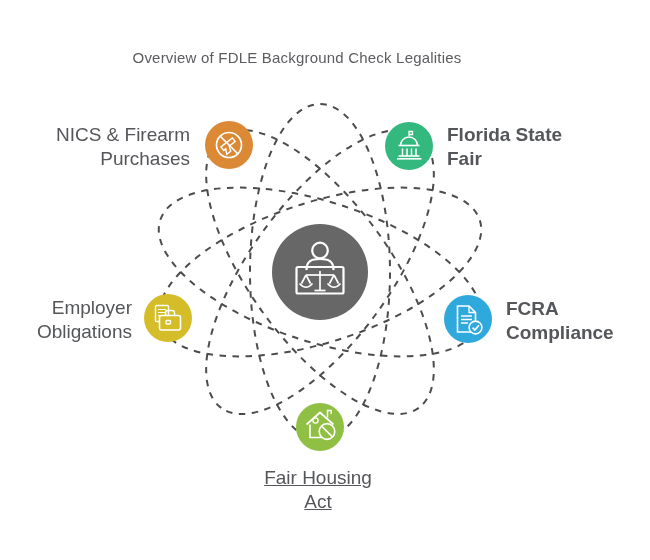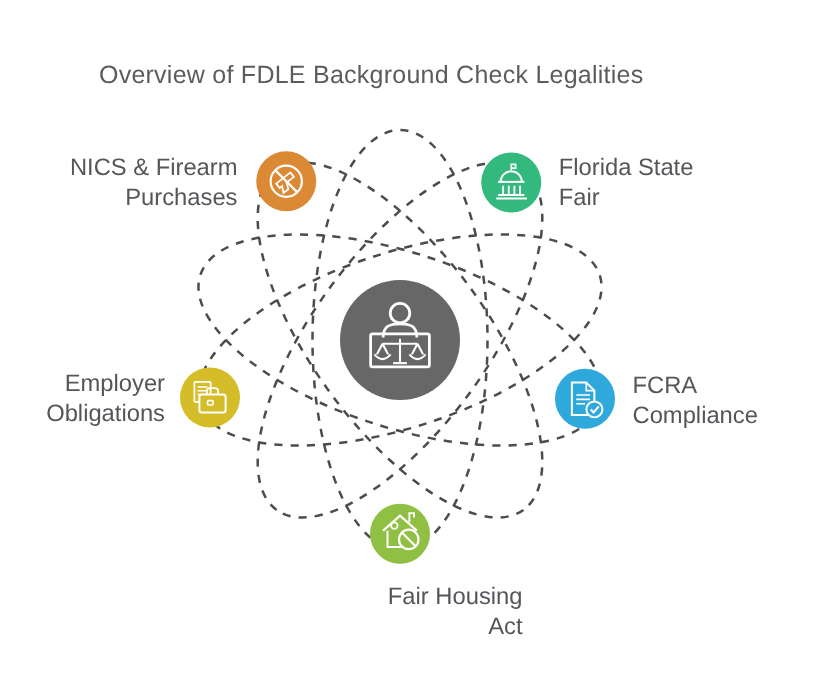--- a/index.html
+++ b/index.html
@@ -2,28 +2,28 @@
 <html><head>
 <meta charset="utf-8">
 <style>
   html,body{margin:0;padding:0;background:#fff;}
   #canvas{
     position:relative;width:650px;height:560px;background:#ffffff;
     font-family:"Liberation Sans",sans-serif;overflow:hidden;
   }
   .title{
     position:absolute;top:49px;left:0;width:594px;text-align:center;
-    font-size:20px;color:#5b5c5f;letter-spacing:.2px;
+    font-size:15px;color:#5b5c5f;letter-spacing:.2px;
   }
   .node-label{
     position:absolute;font-size:19px;line-height:24px;color:#54565a;
   }
   .lbl-right{text-align:right;}
-  .lbl-left{text-align:left;}
-  .lbl-center{text-align:right;}
+  .lbl-left{text-align:left;font-weight:bold;}
+  .lbl-center{text-align:center;text-decoration:underline;}
   #lbl-nics{top:123px;right:460px;width:220px;}
   #lbl-florida{top:123px;left:447px;width:190px;}
   #lbl-employer{top:296px;right:518px;width:200px;}
   #lbl-fcra{top:297px;left:506px;width:180px;}
   #lbl-fairhousing{top:466px;left:218px;width:200px;}
   svg{position:absolute;top:0;left:0;}
 </style>
 </head>
 <body>
 

